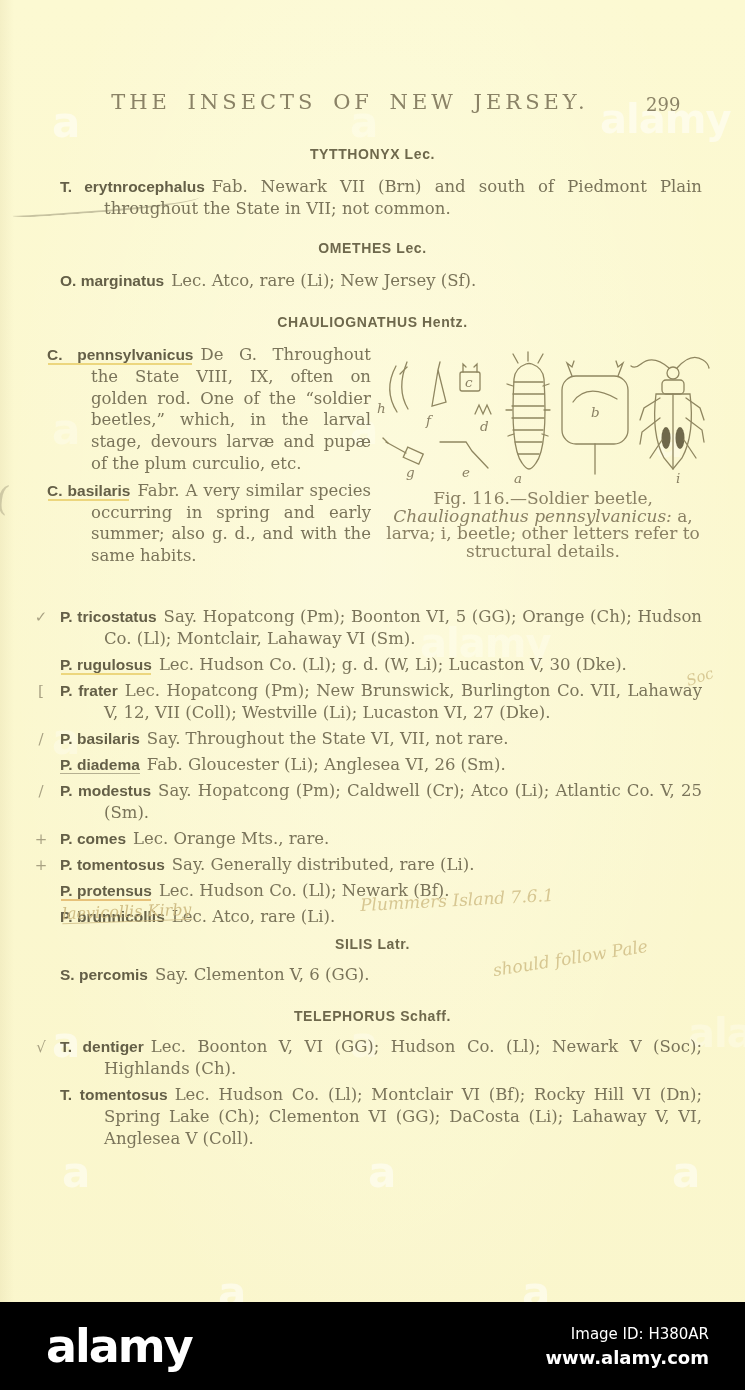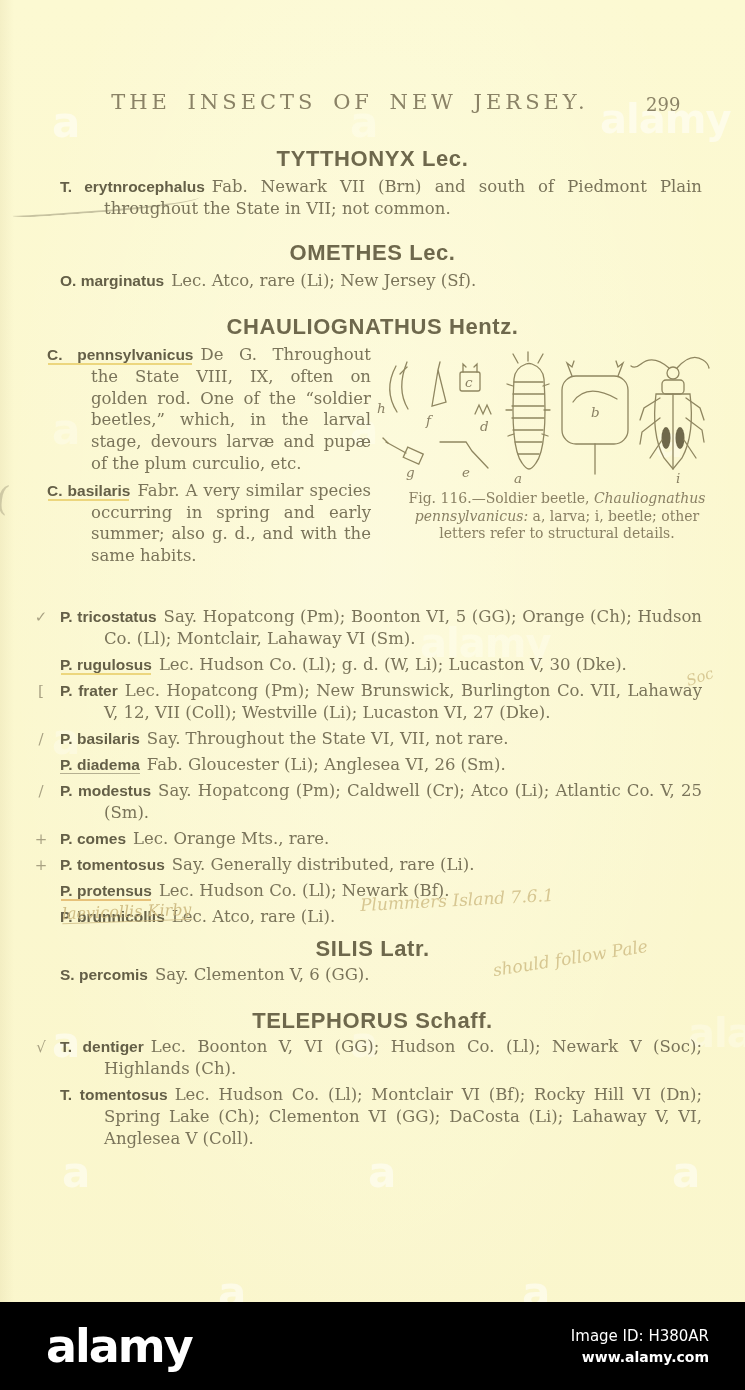--- a/index.html
+++ b/index.html
@@ -13,39 +13,39 @@
     font-family:"DejaVu Serif", serif; color:#7a745a;
   }
   .abs { position:absolute; }
   
   .title { top:90px; left:0; width:700px; text-align:center; font-size:21px;
            letter-spacing:4px; color:#8a8266; word-spacing:6px; }
   .pageno { top:94px; left:646px; font-size:18px; color:#8a8266; }
   
   .sechead { left:0; width:745px; text-align:center;
              font-family:"Liberation Sans", sans-serif; font-weight:bold;
-             font-size:22px; letter-spacing:.6px; color:#6e684c; }
+             font-size:14px; letter-spacing:.6px; color:#6e684c; }
   
   .entries { left:60px; width:642px; }
   .entry { position:relative; margin:0 0 4px 0; padding-left:44px; text-indent:-44px;
            font-size:16.5px; line-height:22px; text-align:justify; color:#7a745a; }
   .entry .sp { font-family:Liberation Sans, sans-serif; font-weight:bold;
                font-size:15.5px; color:#645f47; margin-right:7px; }
   .entry .mark { position:absolute; left:-30px; top:0; width:22px; text-indent:0;
                  text-align:center; color:#8d8569; opacity:.75; font-size:15px;
                  font-family:"DejaVu Serif", serif; }
   .u-y { box-shadow:0 3px 0 -1px rgba(233,208,110,.85); }
   .u-o { box-shadow:0 3px 0 -1px rgba(226,180,100,.8); }
   .u-p { border-bottom:1px solid rgba(125,118,92,.55); }
   
   .leftcol { top:344px; left:47px; width:324px; }
   .leftcol .entry { line-height:21.8px; margin-bottom:5px; }
   .figwrap { top:346px; left:380px; width:330px; height:140px; }
   .figlabel { position:absolute; font-style:italic; font-size:13.5px; color:#8a8164; }
-  .figcap { top:490px; left:392px; width:330px; text-align:center; font-size:14px;
+  .figcap { top:490px; left:378px; width:330px; text-align:center; font-size:17px;
             line-height:17.5px; color:#8a8164; }
   .figcap i { font-style:italic; }
   
   .swoosh { top:198px; left:12px; width:188px; height:12px;
             border-bottom:2px solid rgba(136,128,100,.45); transform:rotate(-4deg);
             border-radius:0 0 60% 20%; }
   .paren { top:478px; left:-4px; font-size:34px; color:rgba(120,112,88,.3);
            transform:rotate(8deg); }
   .hw { position:absolute; font-style:italic; color:rgba(205,186,130,.95);
         font-family:"DejaVu Serif", serif; }
@@ -61,21 +61,21 @@
   .wm-logo { font-size:40px; letter-spacing:-1px; }
   .dim { opacity:.55; }
   
   .footer { top:1302px; left:0; width:745px; height:88px; background:#000;
             display:flex; align-items:center; justify-content:space-between;
             box-sizing:border-box; padding:0 36px 0 46px; }
   .f-logo { color:#fff; font-family:"DejaVu Sans", sans-serif; font-weight:bold;
             font-size:46px; letter-spacing:-2px; line-height:1; }
   .f-right { text-align:right; color:#fff; font-family:"DejaVu Sans", sans-serif; }
   .f-id { font-size:15px; margin-bottom:4px; }
-  .f-url { font-size:14px; font-weight:bold; }
+  .f-url { font-size:18px; font-weight:bold; }
   svg .ln { stroke:#8f8660; fill:none; stroke-width:1.3; stroke-linecap:round; }
   svg .fl { fill:#6f684a; stroke:none; }
 </style>
 </head>
 <body>
 
 <div class="page">
 
   <span class="wm wm-a abs" style="left:52px;top:98px">a</span>
   <span class="wm wm-a abs dim" style="left:350px;top:98px">a</span>

